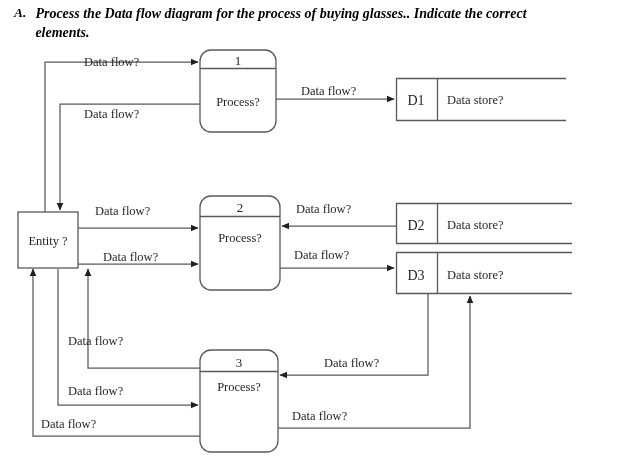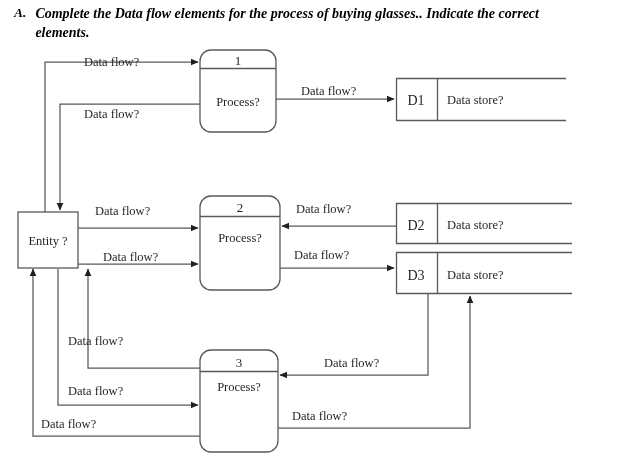--- a/index.html
+++ b/index.html
@@ -88,21 +88,21 @@
     fill: none;
   }
 </style>
 </head>
 <body>
 
 <div id="page">
 
   <div class="question-block">
     <span class="q-letter">A.</span>
-    <span class="q-text">Complete the Data flow elements for the process of buying glasses..  Indicate the correct elements.</span>
+    <span class="q-text">Process the Data flow diagram for the process of buying glasses..  Indicate the correct elements.</span>
   </div>
 
   <svg id="diagram" viewBox="0 0 624 476">
     <defs>
       <marker id="arrow" viewBox="0 0 10 10" refX="9.2" refY="5" markerWidth="6.2" markerHeight="6.2" orient="auto-start-reverse">
         <path d="M 0 0.6 L 10 5 L 0 9.4 z" fill="#231f20"></path>
       </marker>
     </defs>
 
     <path class="conn" d="M 45 212 L 45 62 L 198 62" marker-end="url(#arrow)"></path>

